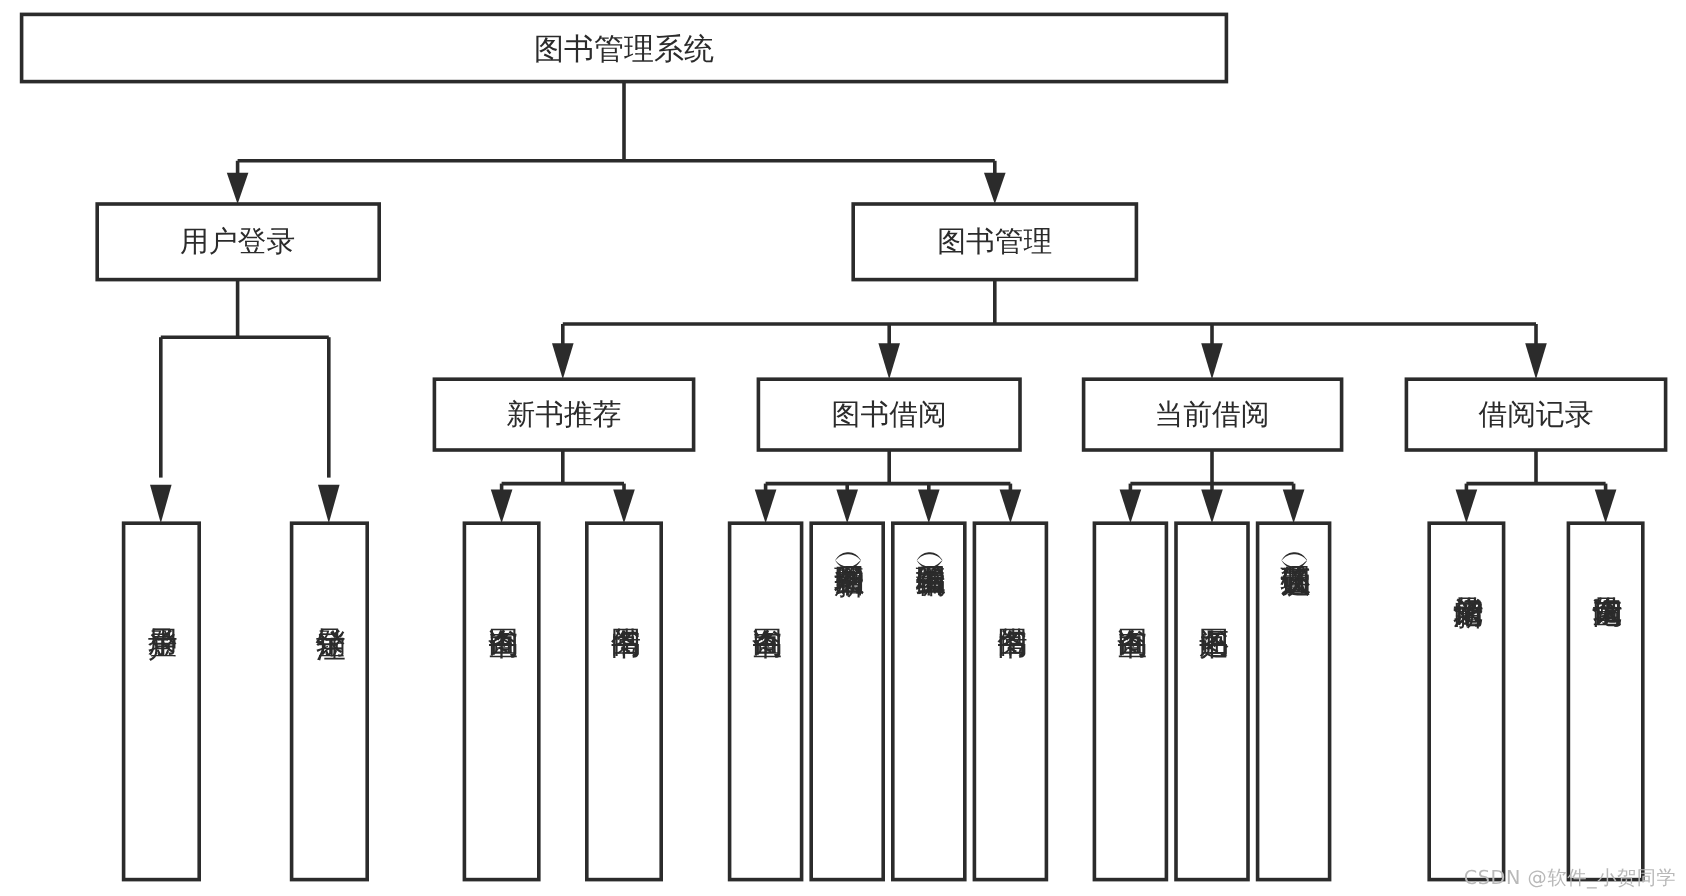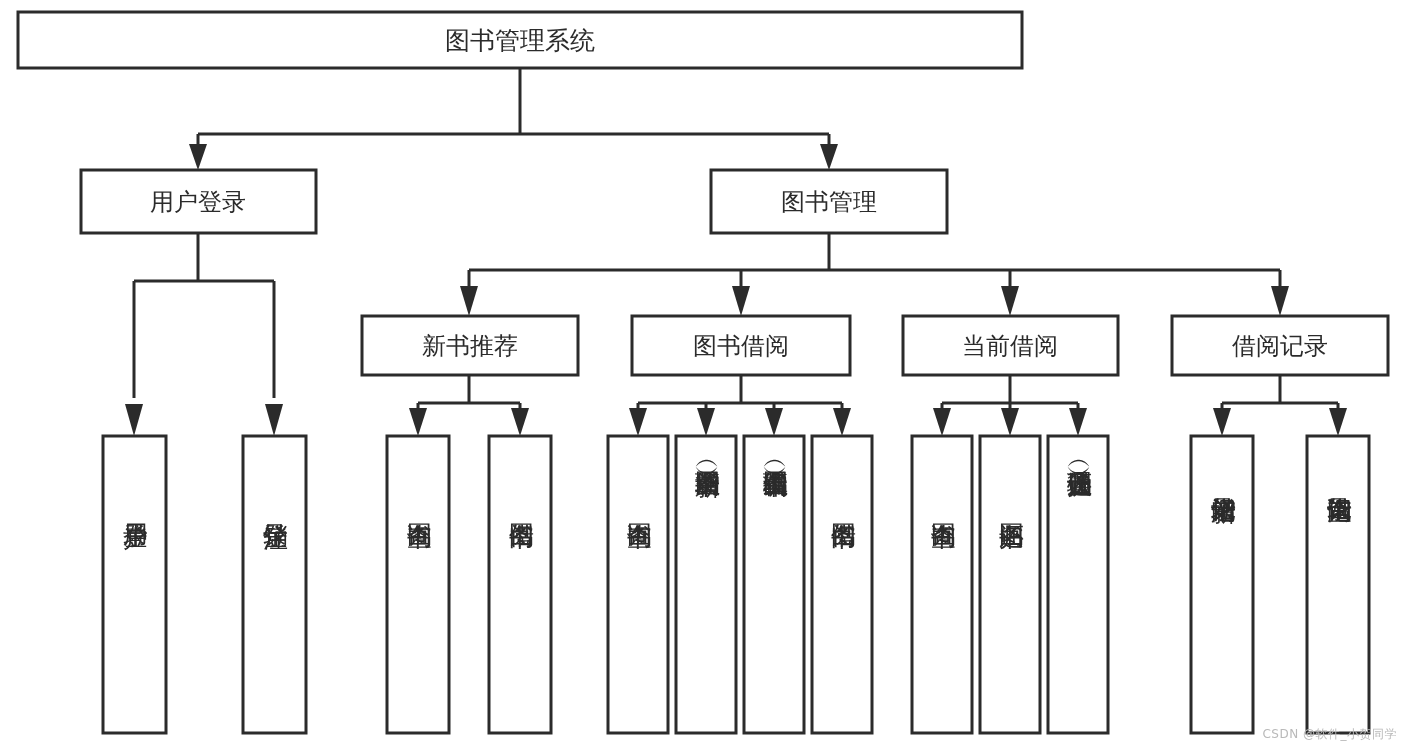--- a/index.html
+++ b/index.html
@@ -19,21 +19,21 @@
     dominant-baseline:middle;
   }
   .lvl0-label{font-size:25px;}
   .lvl1-label{font-size:24px;}
   .lvl2-label{font-size:24px;}
   .leaf-label{font-size:25px;}
   .watermark{
     position:absolute;
     right:8px;bottom:4px;
     font-family:"DejaVu Sans","Liberation Sans",sans-serif;
-    font-size:12px;
+    font-size:16px;
     color:#b9b9b9;
     white-space:nowrap;
     letter-spacing:0.5px;
   }
 </style>
 </head>
 <body>
 
 <svg id="diagram" viewBox="0 0 1405 747" xmlns="http://www.w3.org/2000/svg">
 

